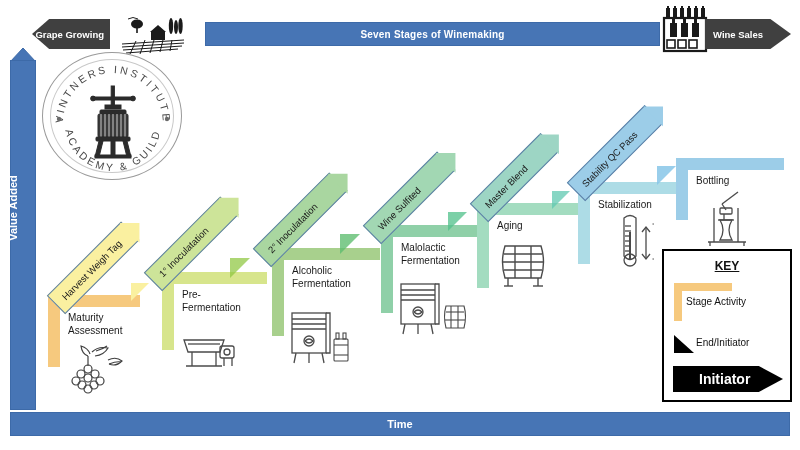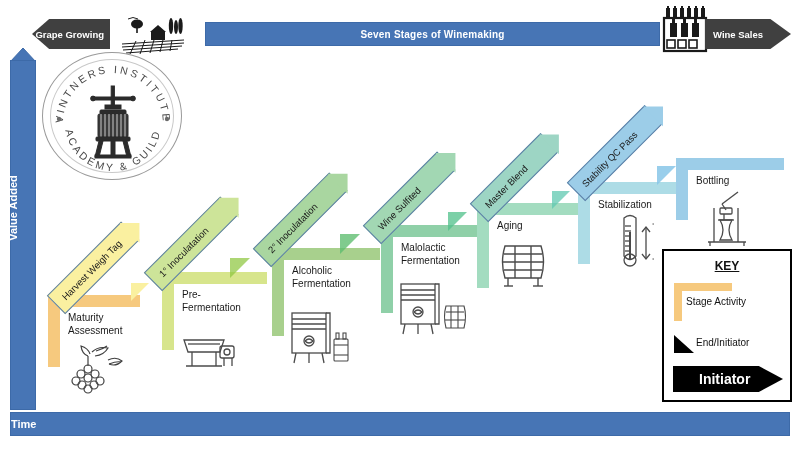--- a/index.html
+++ b/index.html
@@ -58,21 +58,21 @@
   .axis-y-label {
     left: -52px; top: 195px; width: 130px; height: 26px;
     display: flex; align-items: center; justify-content: center;
     transform: rotate(-90deg);
     color: #fff; font-size: 11px; font-weight: bold;
     pointer-events: none;
   }
   .axis-x {
     left: 10px; top: 412px; width: 780px; height: 24px;
     background: #4775B5; border: 1px solid #3d6aa8;
-    display: flex; align-items: center; 
+    display: flex; align-items: center; justify-content: center;
   }
   .axis-x span { color: #fff; font-size: 11px; font-weight: bold; }
 
   
   .logo {
     left: 42px; top: 52px; width: 140px; height: 128px;
     border-radius: 50%;
     border: 1.2px solid #9a9a9a;
     background: #fff;
   }

